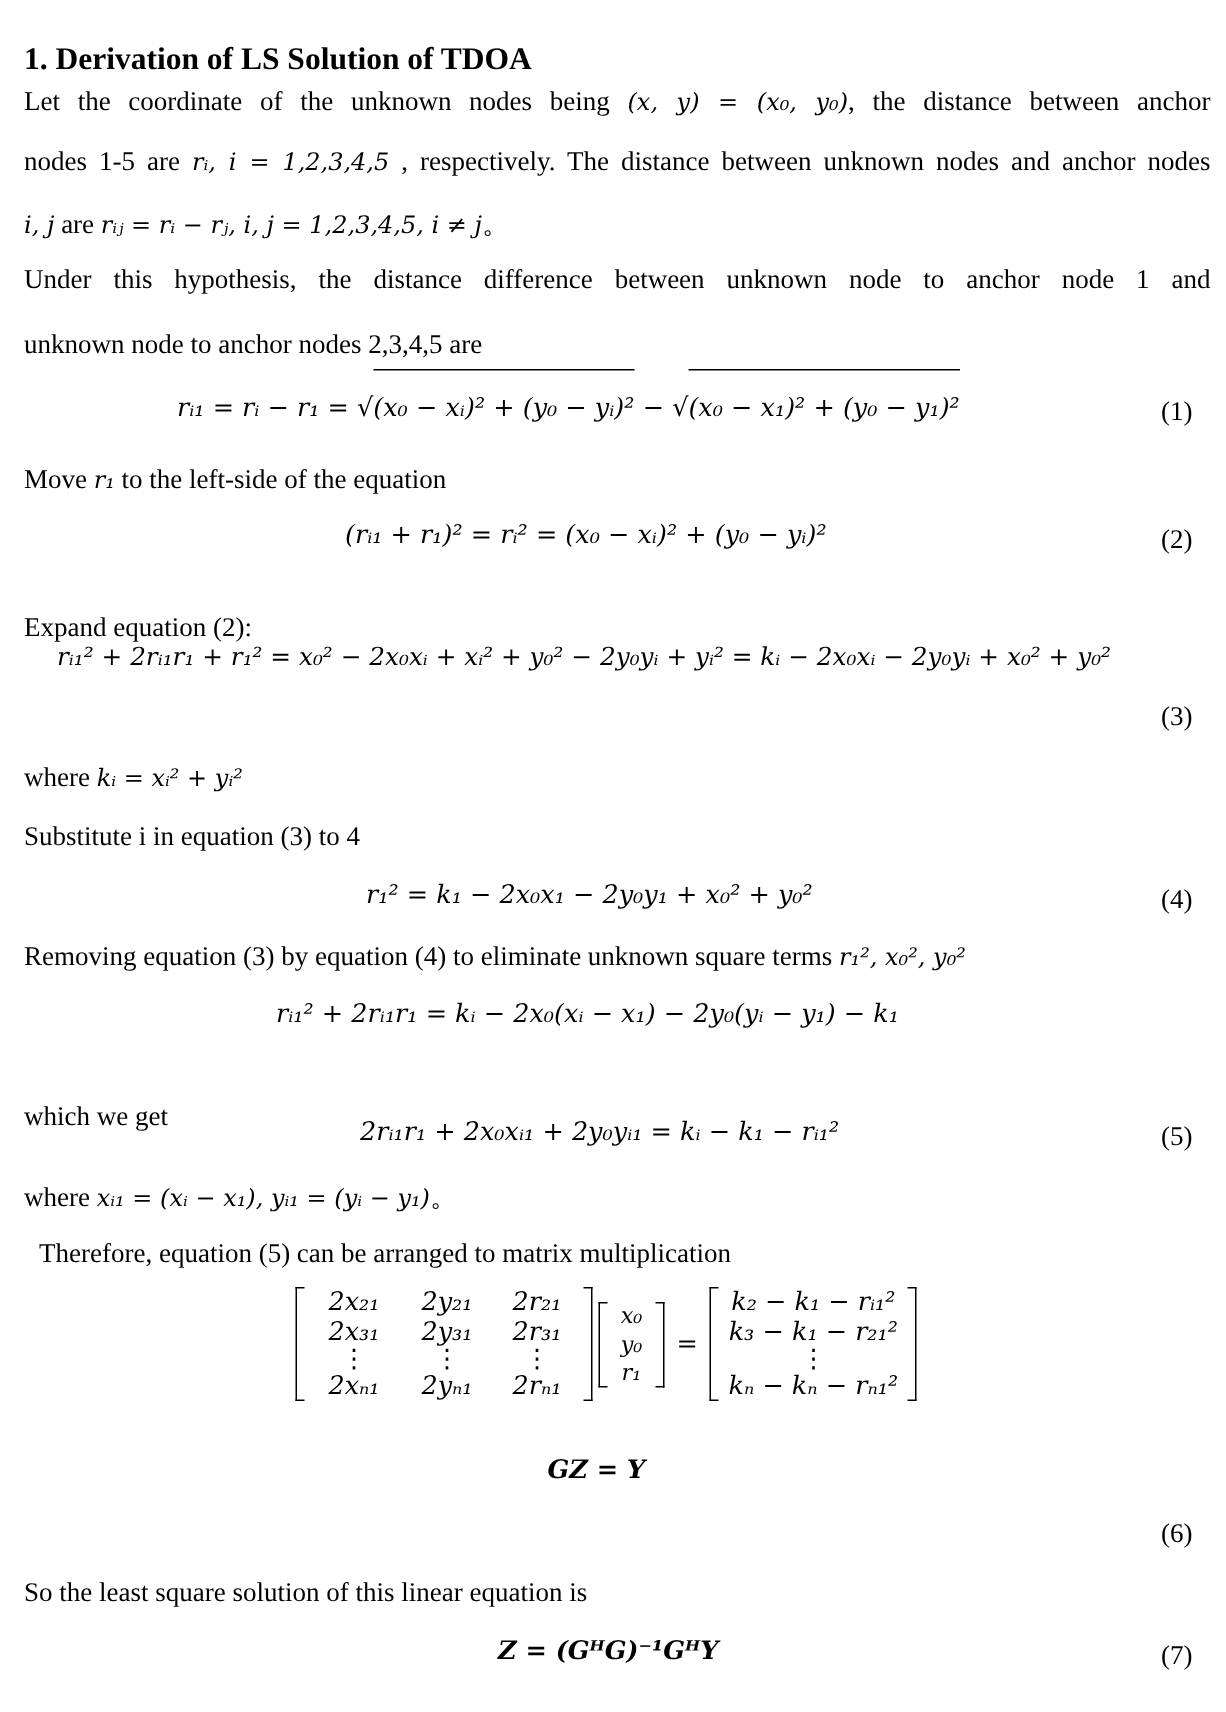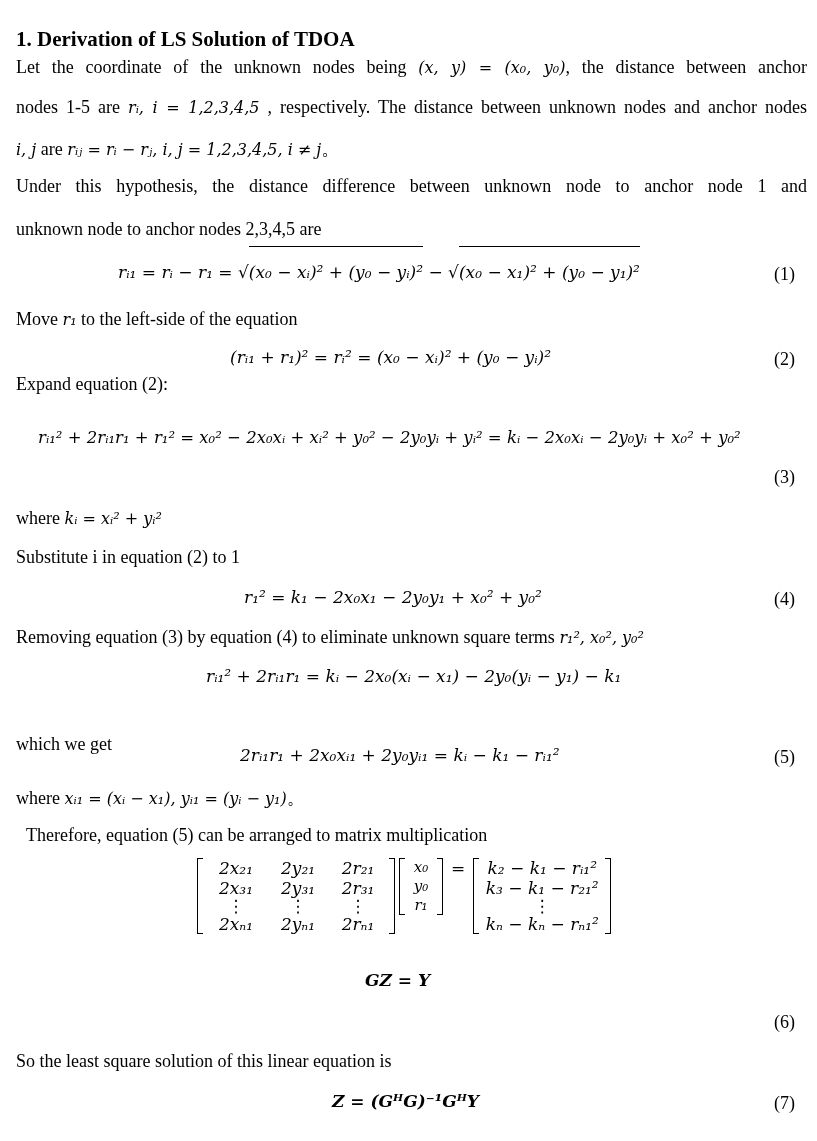--- a/index.html
+++ b/index.html
@@ -7,21 +7,21 @@
   .abs { position: absolute; white-space: nowrap; }
   .title { left: 16px; top: 16px; font-size: 21px; font-weight: bold; margin-top: 11px; }
   .para { left: 16px; font-size: 18px; }
   .just { left: 16px; width: 791px; font-size: 18px; text-align: justify; text-align-last: justify; white-space: normal; }
   .eq { font-family: "DejaVu Serif", serif; font-style: italic; font-size: 17px; }
   .eqnum { right: 22px; font-size: 18px; }
   .m { font-family: "DejaVu Serif", serif; font-style: italic; font-size: 16px; text-align: center; }
   .up { font-style: normal; }
   .bold { font-weight: bold; }
   .overline { border-top: 1.2px solid #000; padding-top: 15px; }
-  .matrix-wrap { left: 195px; top: 858px; display: flex; align-items: flex-start; font-family: "DejaVu Serif", serif; font-style: italic; font-size: 17px; }
+  .matrix-wrap { left: 195px; top: 858px; display: flex; align-items: center; font-family: "DejaVu Serif", serif; font-style: italic; font-size: 17px; }
   .bracket { display: flex; align-items: stretch; margin: 0 2px; }
   .bl, .br { width: 5px; border: 1.5px solid #000; }
   .bl { border-right: none; }
   .br { border-left: none; }
   .mat { display: grid; row-gap: 0px; padding: 0 2px; line-height: 20px; }
   .mat3 { grid-template-columns: 62px 62px 58px; }
   .mat1 { grid-template-columns: 28px; font-size: 15px; line-height: 19px; }
   .matY { grid-template-columns: 122px; }
   .cell { text-align: center; }
   .vdots { font-style: normal; line-height: 16px; }
@@ -50,39 +50,39 @@
 </div>
 <div class="abs eqnum" style="top:264px;">(1)</div>
 
 <div class="abs para" style="top:309px;">
   <span>Move </span><span class="m">r₁</span><span> to the left-side of the equation</span>
 </div>
 
 <div class="abs eq" style="left:230px; top:347px;">(rᵢ₁ + r₁)² = rᵢ² = (x₀ − xᵢ)² + (y₀ − yᵢ)²</div>
 <div class="abs eqnum" style="top:349px;">(2)</div>
 
-<div class="abs para" style="top:374px;">Expand equation (2):</div>
+<div class="abs para" style="top:408px;">Expand equation (2):</div>
 
 <div class="abs eq" style="left:38px; top:428px; font-size:16.5px;">rᵢ₁² + 2rᵢ₁r₁ + r₁² = x₀² − 2x₀xᵢ + xᵢ² + y₀² − 2y₀yᵢ + yᵢ² = kᵢ − 2x₀xᵢ − 2y₀yᵢ + x₀² + y₀²</div>
 <div class="abs eqnum" style="top:467px;">(3)</div>
 
 <div class="abs para" style="top:508px;">
   <span>where </span><span class="m">kᵢ = xᵢ² + yᵢ²</span>
 </div>
 
-<div class="abs para" style="top:547px;">Substitute i in equation (2) to 1</div>
+<div class="abs para" style="top:547px;">Substitute i in equation (3) to 4</div>
 
 <div class="abs eq" style="left:244px; top:587px;">r₁² = k₁ − 2x₀x₁ − 2y₀y₁ + x₀² + y₀²</div>
 <div class="abs eqnum" style="top:589px;">(4)</div>
 
 <div class="abs para" style="top:627px;">
   <span>Removing equation (3) by equation (4) to eliminate unknown square terms </span><span class="m">r₁², x₀², y₀²</span>
 </div>
 
-<div class="abs eq" style="left:206px; top:666px;text-align:center;">rᵢ₁² + 2rᵢ₁r₁ = kᵢ − 2x₀(xᵢ − x₁) − 2y₀(yᵢ − y₁) − k₁</div>
+<div class="abs eq" style="left:184px; top:666px;text-align:center;">rᵢ₁² + 2rᵢ₁r₁ = kᵢ − 2x₀(xᵢ − x₁) − 2y₀(yᵢ − y₁) − k₁</div>
 
 <div class="abs para" style="top:706px;margin-top:28px;">which we get</div>
 
 <div class="abs eq" style="left:240px; top:745px;">2rᵢ₁r₁ + 2x₀xᵢ₁ + 2y₀yᵢ₁ = kᵢ − k₁ − rᵢ₁²</div>
 <div class="abs eqnum" style="top:747px;">(5)</div>
 
 <div class="abs para" style="top:786px;">
   <span>where </span><span class="m">xᵢ₁ = (xᵢ − x₁), yᵢ₁ = (yᵢ − y₁)</span><span>。</span>
 </div>
 

